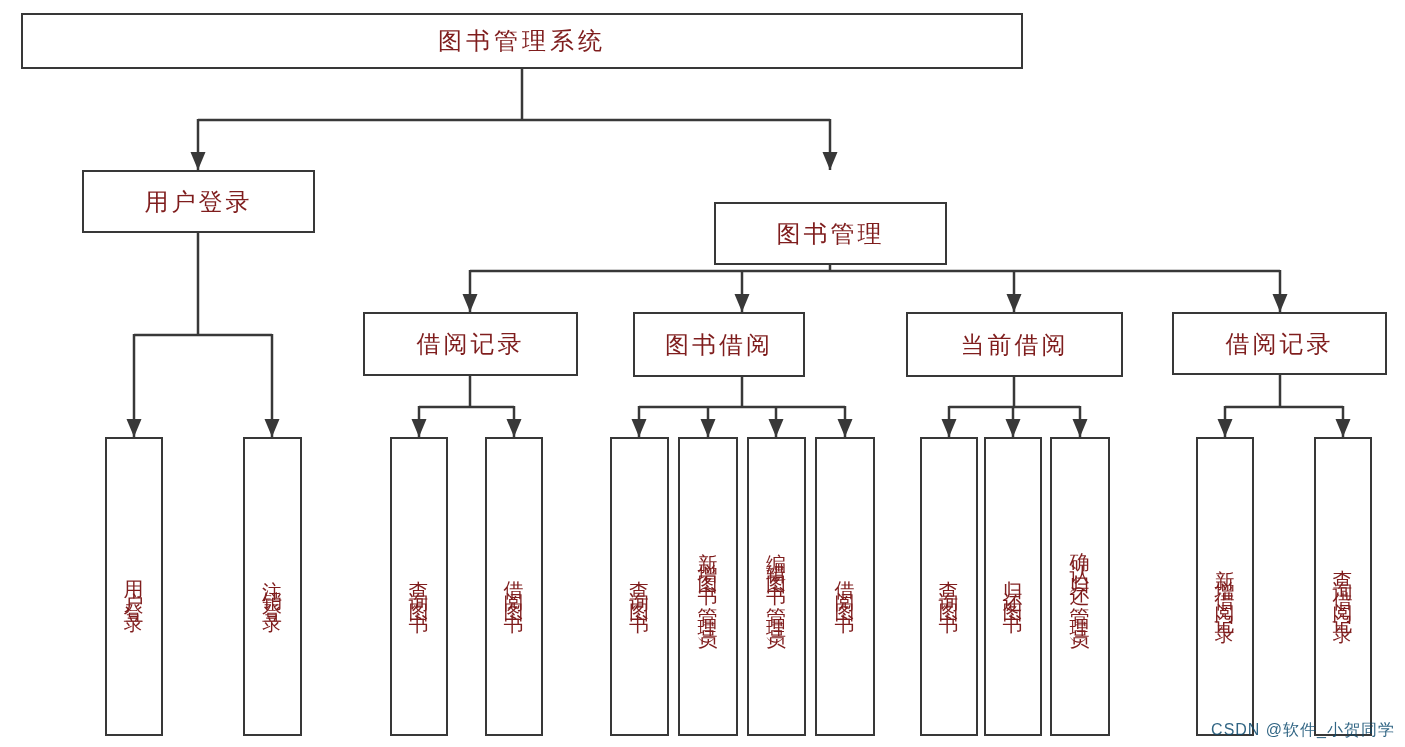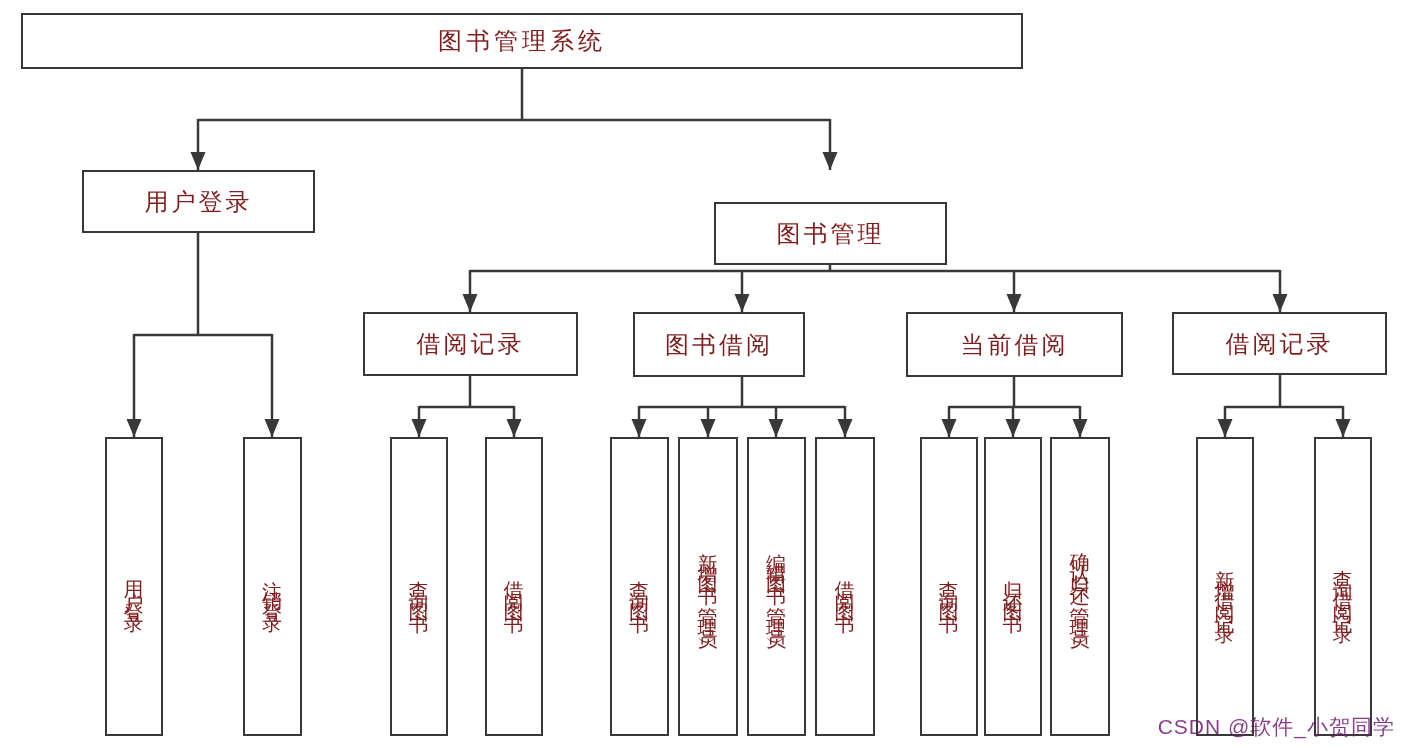--- a/index.html
+++ b/index.html
@@ -37,21 +37,21 @@
   #leaf-5 {left:678px; width:60px;}
   #leaf-6 {left:747px; width:59px;}
   #leaf-7 {left:815px; width:60px;}
   #leaf-8 {left:920px; width:58px;}
   #leaf-9 {left:984px; width:58px;}
   #leaf-10{left:1050px;width:60px;}
   #leaf-11{left:1196px;width:58px;}
   #leaf-12{left:1314px;width:58px;}
   .watermark{
     position:absolute;right:10px;bottom:6px;z-index:5;
-    font-size:21px;color:#701a75;opacity:0.85;letter-spacing:1px;
+    font-size:16px;color:#0c4a6e;opacity:0.85;letter-spacing:1px;
     white-space:nowrap;
     margin-left:42px;
   }
 </style>
 </head>
 <body>
 
 <div class="stage">
 
   <svg class="wires" viewBox="0 0 1405 747" xmlns="http://www.w3.org/2000/svg">

